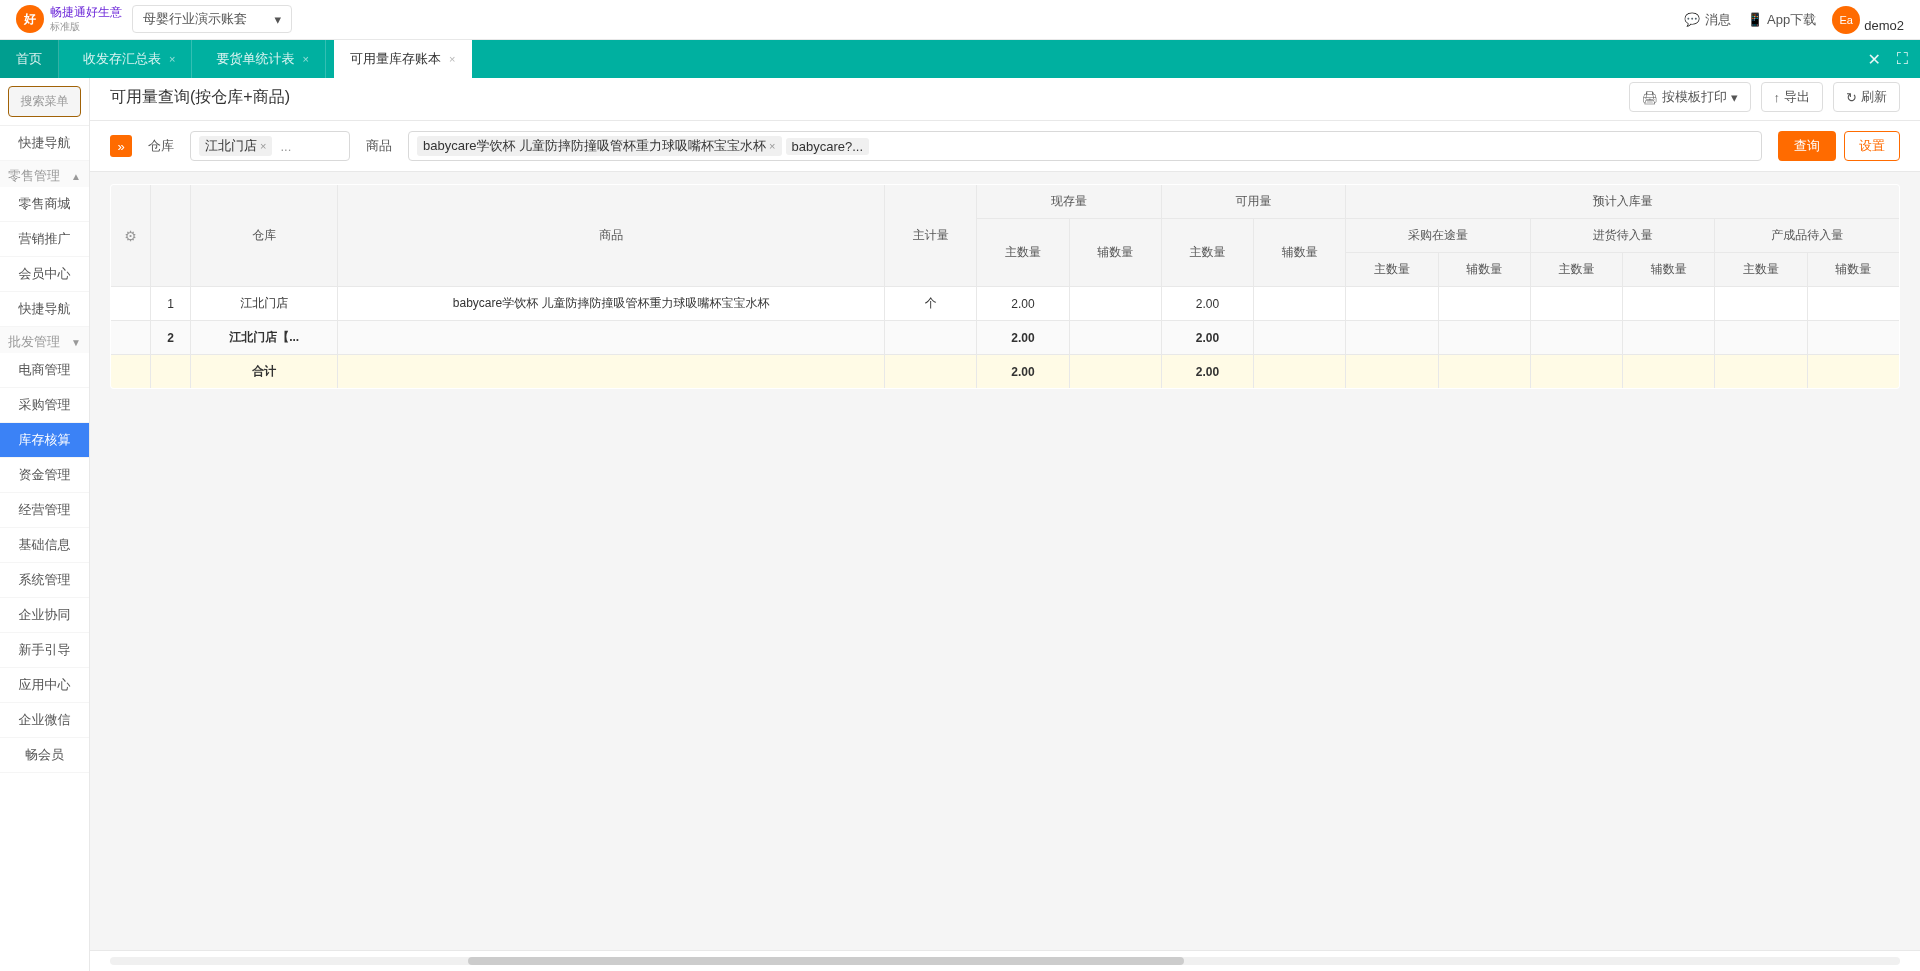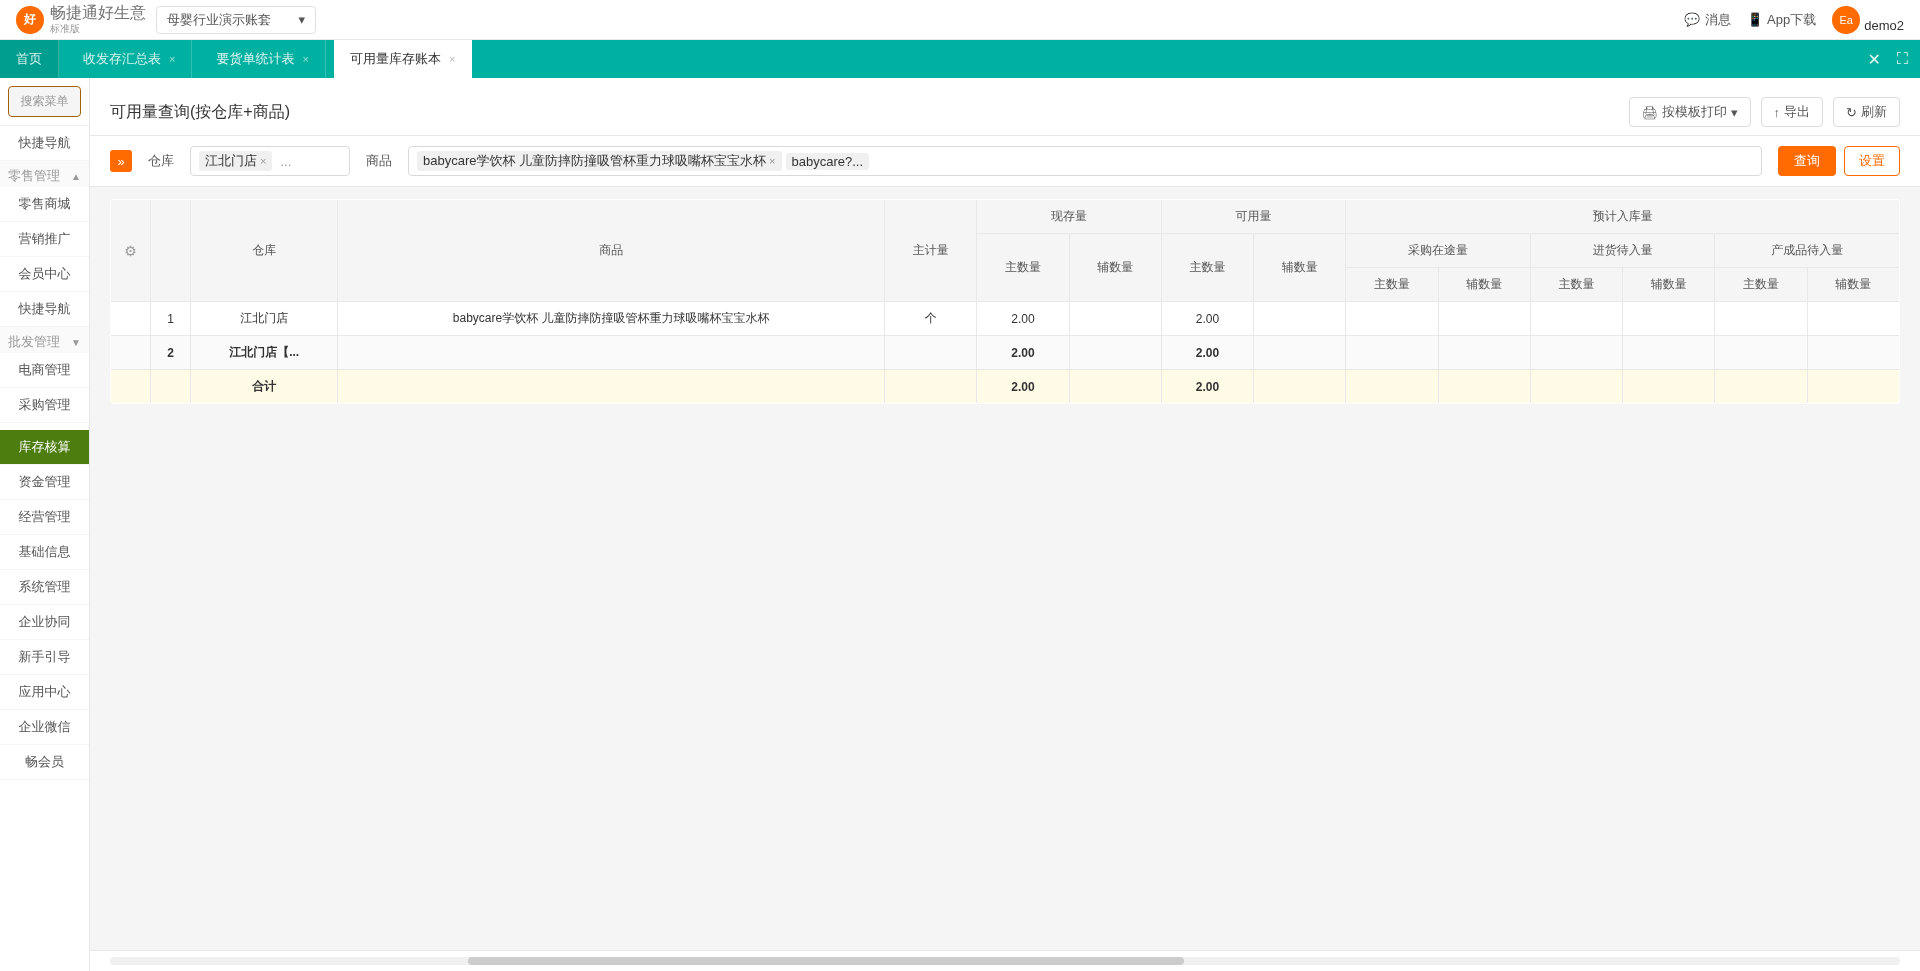--- a/index.html
+++ b/index.html
@@ -12,21 +12,21 @@
       display: flex;
       align-items: center;
       justify-content: space-between;
       padding: 0 16px;
       border-bottom: 1px solid #e8e8e8;
       flex-shrink: 0;
     }
     .top-bar-left { display: flex; align-items: center; gap: 10px; }
     .logo-area { display: flex; align-items: center; gap: 6px; }
     .logo-icon { width: 28px; height: 28px; background: #ff6b00; border-radius: 50%; display: flex; align-items: center; justify-content: center; color: #fff; font-size: 12px; font-weight: bold; }
-    .logo-text { font-size: 16px; color: #737373; line-height: 1.2; }
+    .logo-text { font-size: 12px; color: #6d28d9; line-height: 1.2; }
     .logo-sub { font-size: 10px; color: #999; }
     .industry-select {
       display: flex; align-items: center; gap: 4px; padding: 4px 10px;
       border: 1px solid #e0e0e0; border-radius: 4px; cursor: pointer; color: #555; font-size: 12px;
       min-width: 160px; justify-content: space-between;
     }
     .top-bar-right { display: flex; align-items: center; gap: 16px; }
     .top-bar-action { display: flex; align-items: center; gap: 4px; color: #555; cursor: pointer; font-size: 12px; }
     .avatar { width: 28px; height: 28px; border-radius: 50%; background: #ff6b00; display: flex; align-items: center; justify-content: center; color: #fff; font-size: 11px; overflow: hidden; }
     .username { font-size: 13px; color: #333; cursor: pointer; margin-top: 12px; }
@@ -68,33 +68,33 @@
     }
     .sidebar-search-btn {
       width: 100%; padding: 6px 4px; background: #f5f5f5; border: 1px solid #a16207;
       border-radius: 4px; color: #999; font-size: 12px; cursor: pointer; text-align: center;
     }
     .sidebar-nav-item {
       padding: 8px 12px; text-align: center; cursor: pointer; color: #555; font-size: 12px;
       border-bottom: 1px solid #f5f5f5; display: flex; align-items: center; justify-content: center;
       gap: 2px;
     }
-    .sidebar-nav-item.active { background: #4d7c0f; color: #fff; margin-top: 7px; }
+    .sidebar-nav-item.active { background: #3b82f6; color: #fff; }
     .sidebar-section {
       padding: 6px 8px 2px; font-size: 11px; color: #999; background: #fafafa;
       display: flex; align-items: center; justify-content: space-between;
     }
     .sidebar-section .arrow { font-size: 10px; cursor: pointer; }
 
     
     .content-area { flex: 1; overflow: hidden; display: flex; flex-direction: column; background: #f5f5f5; }
 
     
     .page-header {
-      background: #fff; padding: 19px 20px 8px;
+      background: #fff; padding: 4px 20px 8px;
       display: flex; align-items: center; justify-content: space-between;
       border-bottom: 1px solid #e8e8e8; flex-shrink: 0; gap: 12px;
     }
     .page-title { font-size: 16px; color: #333; font-weight: 500; }
     .page-actions { display: flex; align-items: center; gap: 10px; }
     .action-btn {
       display: flex; align-items: center; gap: 4px;
       padding: 5px 12px; border-radius: 4px; cursor: pointer;
       font-size: 12px; border: 1px solid #ddd; background: #fff; color: #555;
     }

